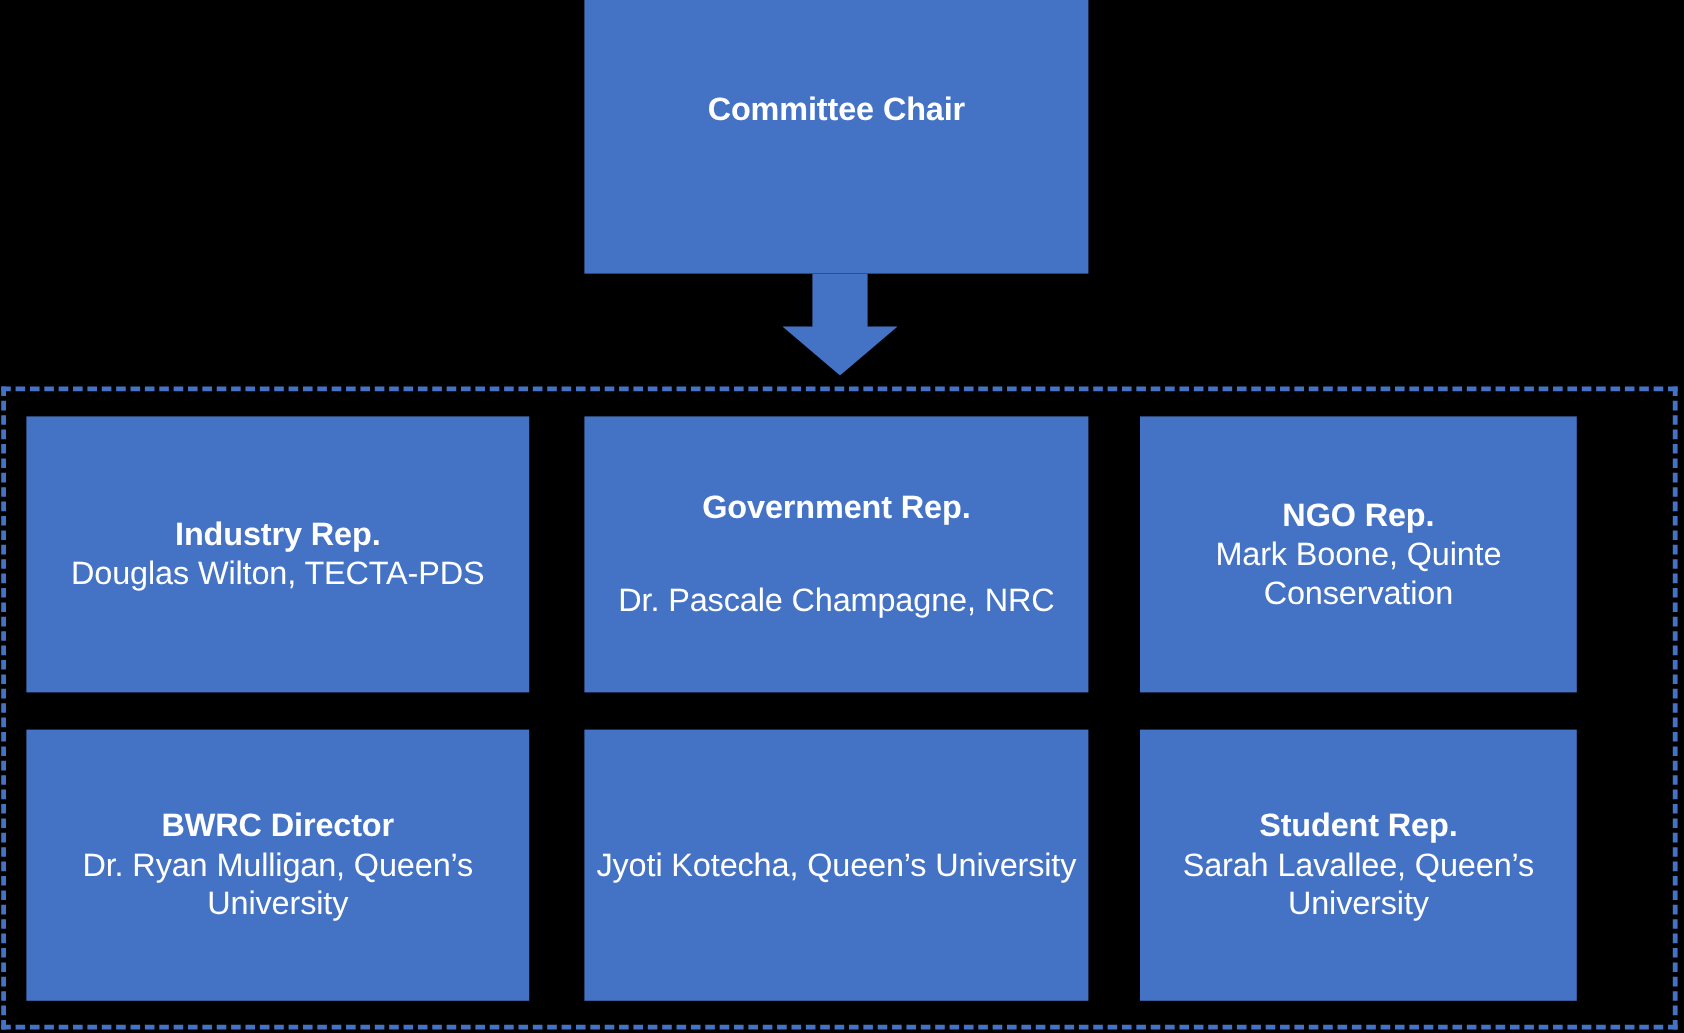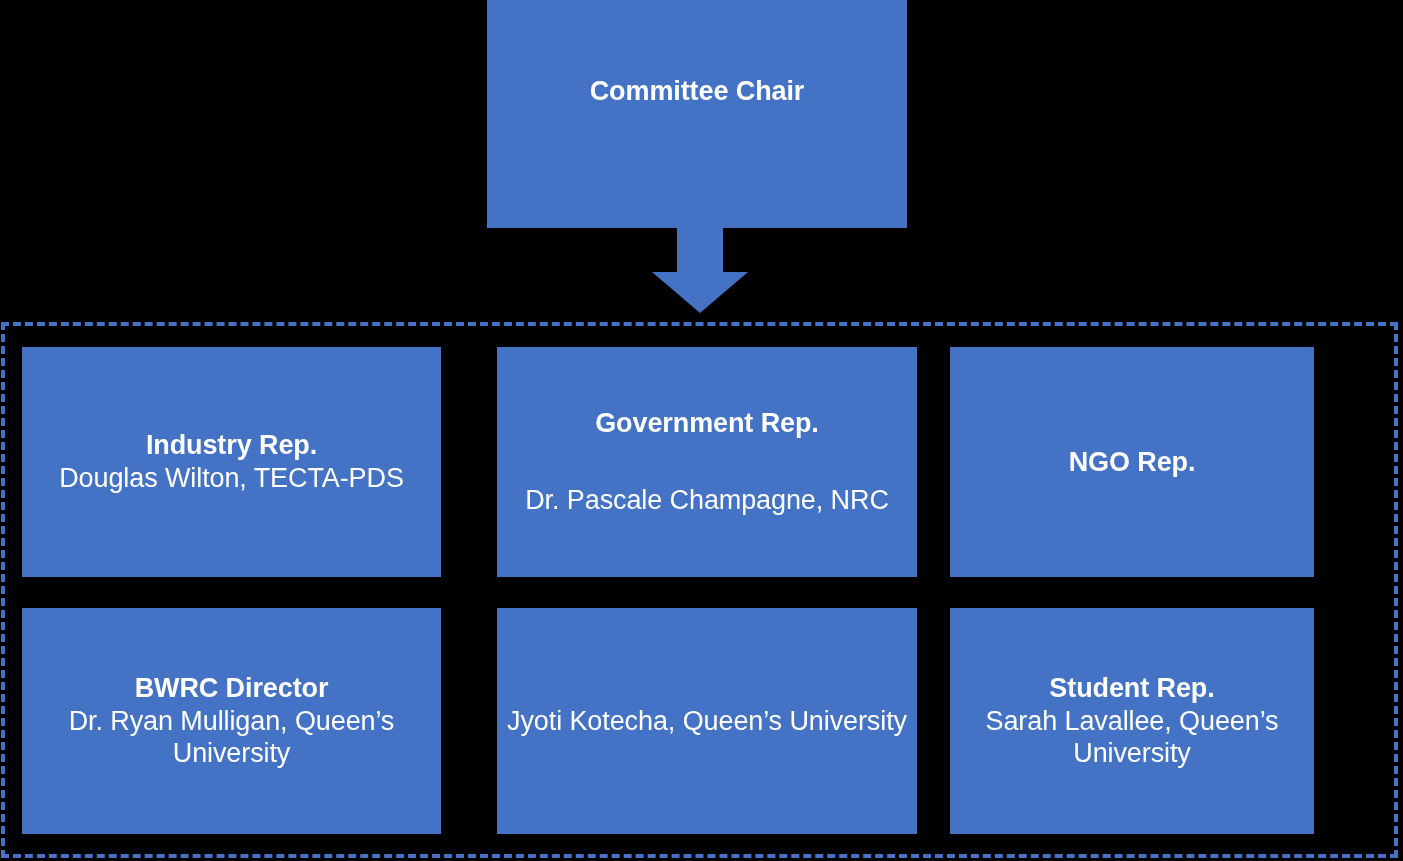--- a/index.html
+++ b/index.html
@@ -76,21 +76,21 @@
     left: 652px;
     top: 228px;
     width: 96px;
     height: 85px;
   }
 
   
   .r1 { top: 347px; height: 230px; }
   .r2 { top: 608px; height: 226px; }
   .c1 { left: 22px;  width: 419px; }
-  .c2 { left: 497px; width: 420px; gap: 44px; }
+  .c2 { left: 487px; width: 420px; gap: 44px; }
   .c3 { left: 950px; width: 364px; }
 </style>
 </head>
 <body>
 
 <div id="canvas">
 
   <div class="node" id="chair-node">
     <div class="role">Committee Chair</div>
   </div>
@@ -106,20 +106,21 @@
     <div class="person">Douglas Wilton, TECTA-PDS</div>
   </div>
 
   <div class="node r1 c2">
     <div class="role">Government Rep.</div>
     <div class="person">Dr. Pascale Champagne, NRC</div>
   </div>
 
   <div class="node r1 c3">
     <div class="role">NGO Rep.</div>
+    <div class="person">Mark Boone, Quinte Conservation</div>
   </div>
 
   <div class="node r2 c1">
     <div class="role">BWRC Director</div>
     <div class="person">Dr. Ryan Mulligan, Queen’s University</div>
   </div>
 
   <div class="node r2 c2">
     <div class="person">Jyoti Kotecha, Queen’s University</div>
   </div>

